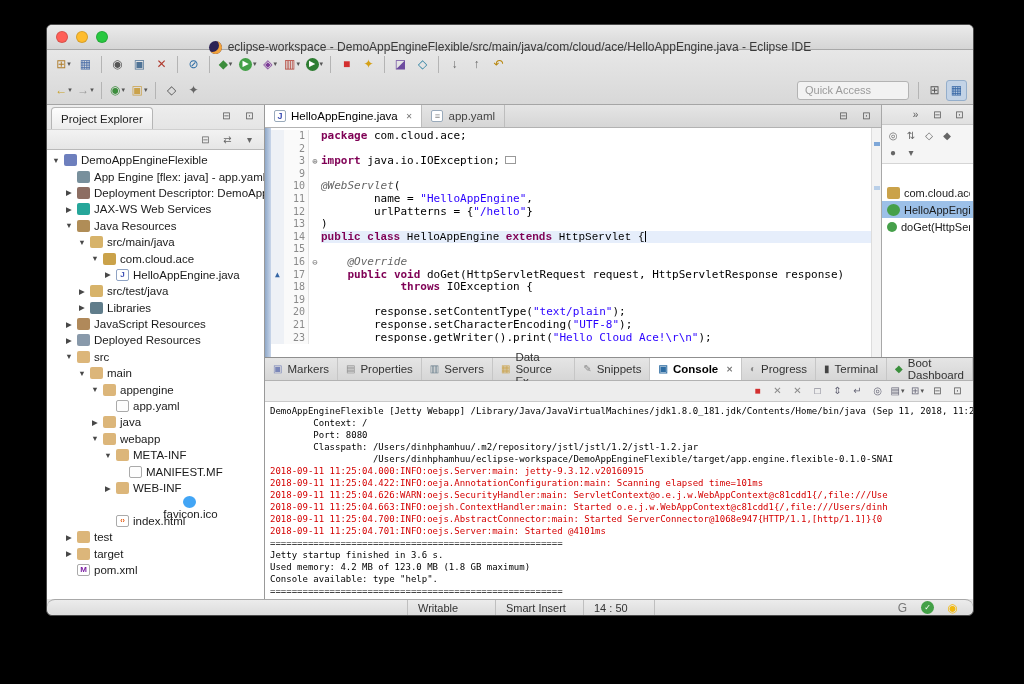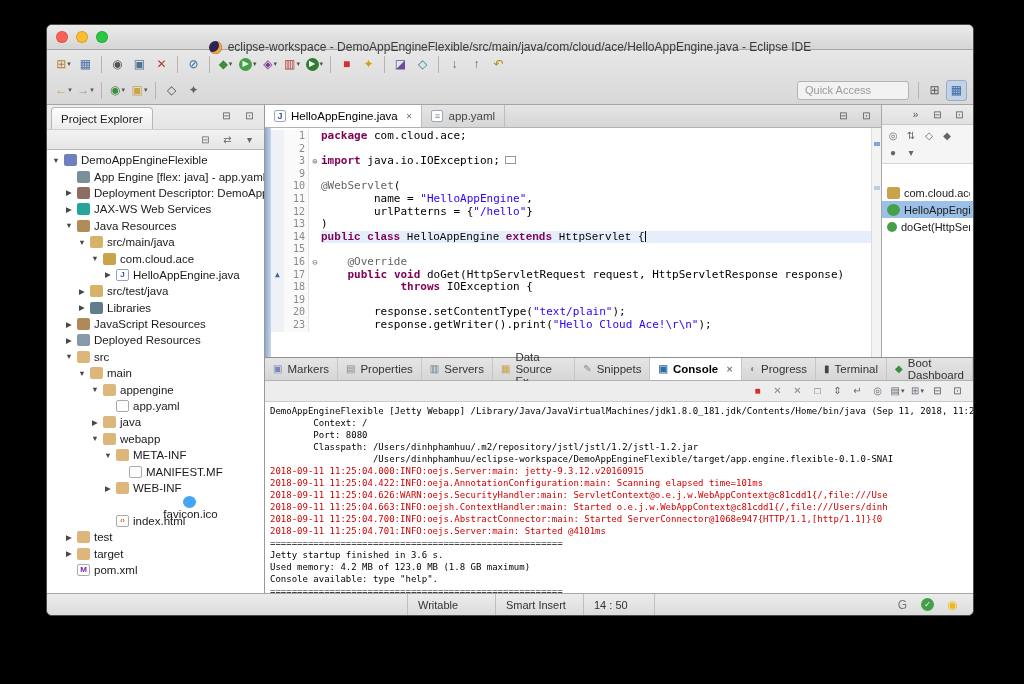--- a/index.html
+++ b/index.html
@@ -95,21 +95,21 @@
   .codelines { flex:1; min-width:0; overflow:hidden; padding-top:2px; }
   .cl { display:flex; height:12.6px; line-height:12.5px; }
   .ann { width:13px; flex:none; background:#eef1f6; text-align:center; font-size:8px; }
   .ann.ov { color:#3465a4; }
   .lnum { width:24px; flex:none; text-align:right; padding-right:3px; color:#8a8a8a; background:#fafafa; font-size:10px; }
   .fold { width:13px; flex:none; text-align:center; color:#777; font-size:9px; background:#fff; border-left:1px solid #e4e4e4; }
   .codetext { flex:1; min-width:0; white-space:pre; overflow:hidden; color:#000; }
   .cl.hl .codetext { background:#e6eefb;font-family:Liberation Mono, monospace; }
   .sg-k { color:#7f0055; font-weight:bold; }
   .sg-s { color:#2a00ff; }
-  .sg-a { color:#646464; }
+  .sg-a { color:#646464;font-style:italic; }
   .sg-p { color:#000; }
   .cursor { display:inline-block; width:1.5px; height:11px; background:#000; vertical-align:-2px; }
   .foldbox { display:inline-block; width:11px; height:8px; border:1px solid #999; margin-left:5px; }
   .overview-ruler { width:10px; flex:none; background:#f3f3f3; border-left:1px solid #ddd; position:relative; }
   .ov-mark { position:absolute; left:2px; width:6px; height:4px; }
 
   
   .outline { width:92px; flex:none; border-left:1px solid #a8a8a8; background:#f1f1f1; display:flex; flex-direction:column; font-size:11px; }
   .o-winrow { height:20px; display:flex; align-items:center; justify-content:flex-end; gap:1px; padding:0 3px;
               background:linear-gradient(#ececec,#e0e0e0); border-bottom:1px solid #c9c9c9; }
@@ -130,22 +130,22 @@
               display:flex; align-items:center; justify-content:flex-end; gap:1px; padding:0 6px; }
   .ctoolbar .tbi { height:17px; min-width:19px; }
   .ctoolbar .glyph { font-size:10px; }
   .cbody { flex:1; min-height:0; overflow:hidden; font-family:"DejaVu Sans Mono",monospace; font-size:9px;
            line-height:12px; padding:3px 0 0 5px; }
   .cline { white-space:pre; overflow:hidden; height:12px; }
   .cline.error { color:#d40000; }
   .cline.plain { color:#000; }
 
   
-  .statusbar { height:22px; flex:none; background:linear-gradient(#ececec,#dcdcdc); border-top:1px solid #a8a8a8;
-               display:flex; align-items:center; font-size:11px; color:#333; }
+  .statusbar { height:16px; flex:none; background:linear-gradient(#ececec,#dcdcdc); border-top:1px solid #a8a8a8;
+               display:flex; align-items:center; font-size:11px; color:#333;border-radius:8px; }
   .sb-spacer { width:360px; flex:none; }
   .sb-cell { height:100%; display:flex; align-items:center; padding:0 10px; min-width:88px; border-left:1px solid #bfbfbf; }
   .sb-cell.sb-last { border-right:1px solid #bfbfbf; min-width:72px; }
   .sb-icons { display:flex; align-items:center; gap:4px; padding-right:10px; }
 </style>
 </head>
 <body>
 
 <div class="stage">
   <div class="window">
@@ -550,20 +550,26 @@
                     <span class="codetext"></span>
                   </div>
                   <div class="cl">
                     <span class="ann"></span>
                     <span class="lnum">20</span>
                     <span class="fold"></span>
                     <span class="codetext"><span class="sg-p">        response.setContentType(</span><span class="sg-s">"text/plain"</span><span class="sg-p">);</span></span>
                   </div>
                   <div class="cl">
                     <span class="ann"></span>
+                    <span class="lnum">21</span>
+                    <span class="fold"></span>
+                    <span class="codetext"><span class="sg-p">        response.setCharacterEncoding(</span><span class="sg-s">"UTF-8"</span><span class="sg-p">);</span></span>
+                  </div>
+                  <div class="cl">
+                    <span class="ann"></span>
                     <span class="lnum">23</span>
                     <span class="fold"></span>
                     <span class="codetext"><span class="sg-p">        response.getWriter().print(</span><span class="sg-s">"Hello Cloud Ace!\r\n"</span><span class="sg-p">);</span></span>
                   </div>
                 </div>
               <div class="overview-ruler">
                 <div class="ov-mark" style="top:14px;background:#7ea7d8"></div>
                 <div class="ov-mark" style="top:58px;background:#b9cfe8"></div>
               </div>
             </div>

